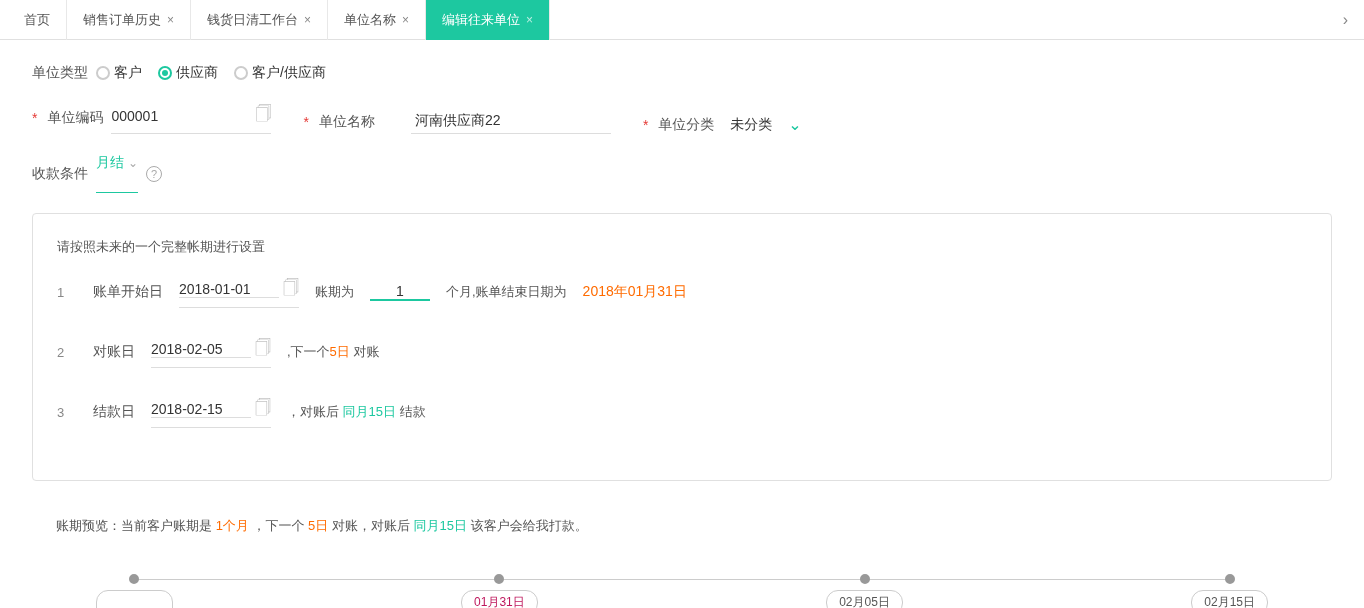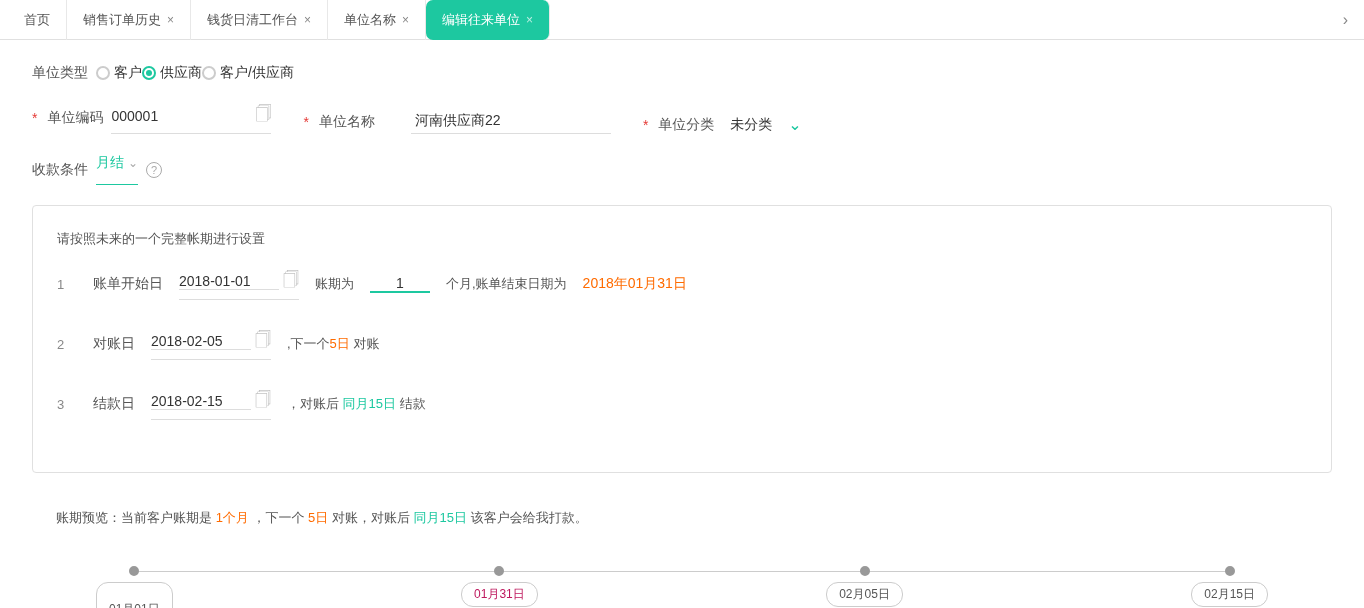--- a/index.html
+++ b/index.html
@@ -22,21 +22,20 @@
       cursor: pointer;
       font-size: 13px;
       color: #555;
       border-right: 1px solid #e8e8e8;
       white-space: nowrap;
       gap: 6px;
     }
     .tab.active {
       background: #1dc8a0;
       color: #fff;
-      border-radius: 7px;
     }
     .tab .close-icon {
       font-size: 12px;
       opacity: 0.7;
     }
     .tab-more {
       margin-left: auto;
       padding: 0 8px;
       cursor: pointer;
       font-size: 16px;
@@ -65,20 +64,21 @@
     .form-label {
       color: #555;
       white-space: nowrap;
     }
     .required-star {
       color: #e53935;
       margin-right: 2px;
     }
     .radio-group {
       display: flex;
+      gap: 16px;
       align-items: center;
     }
     .radio-item {
       display: flex;
       align-items: center;
       gap: 4px;
       cursor: pointer;
     }
     .radio-circle {
       width: 14px;
@@ -128,21 +128,21 @@
     .cal-icon {
       color: #aaa;
       font-size: 16px;
       cursor: pointer;
       margin-left: 4px;
     }
     .select-group {
       display: flex;
       align-items: center;
       border-bottom: 1px solid #1dc8a0;
-      padding-bottom: 12px;
+      padding-bottom: 20px;
       gap: 4px;
     }
     .select-value {
       color: #1dc8a0;
       font-size: 14px;
     }
     .chevron-down {
       font-size: 12px;
       color: #aaa;
       cursor: pointer;

